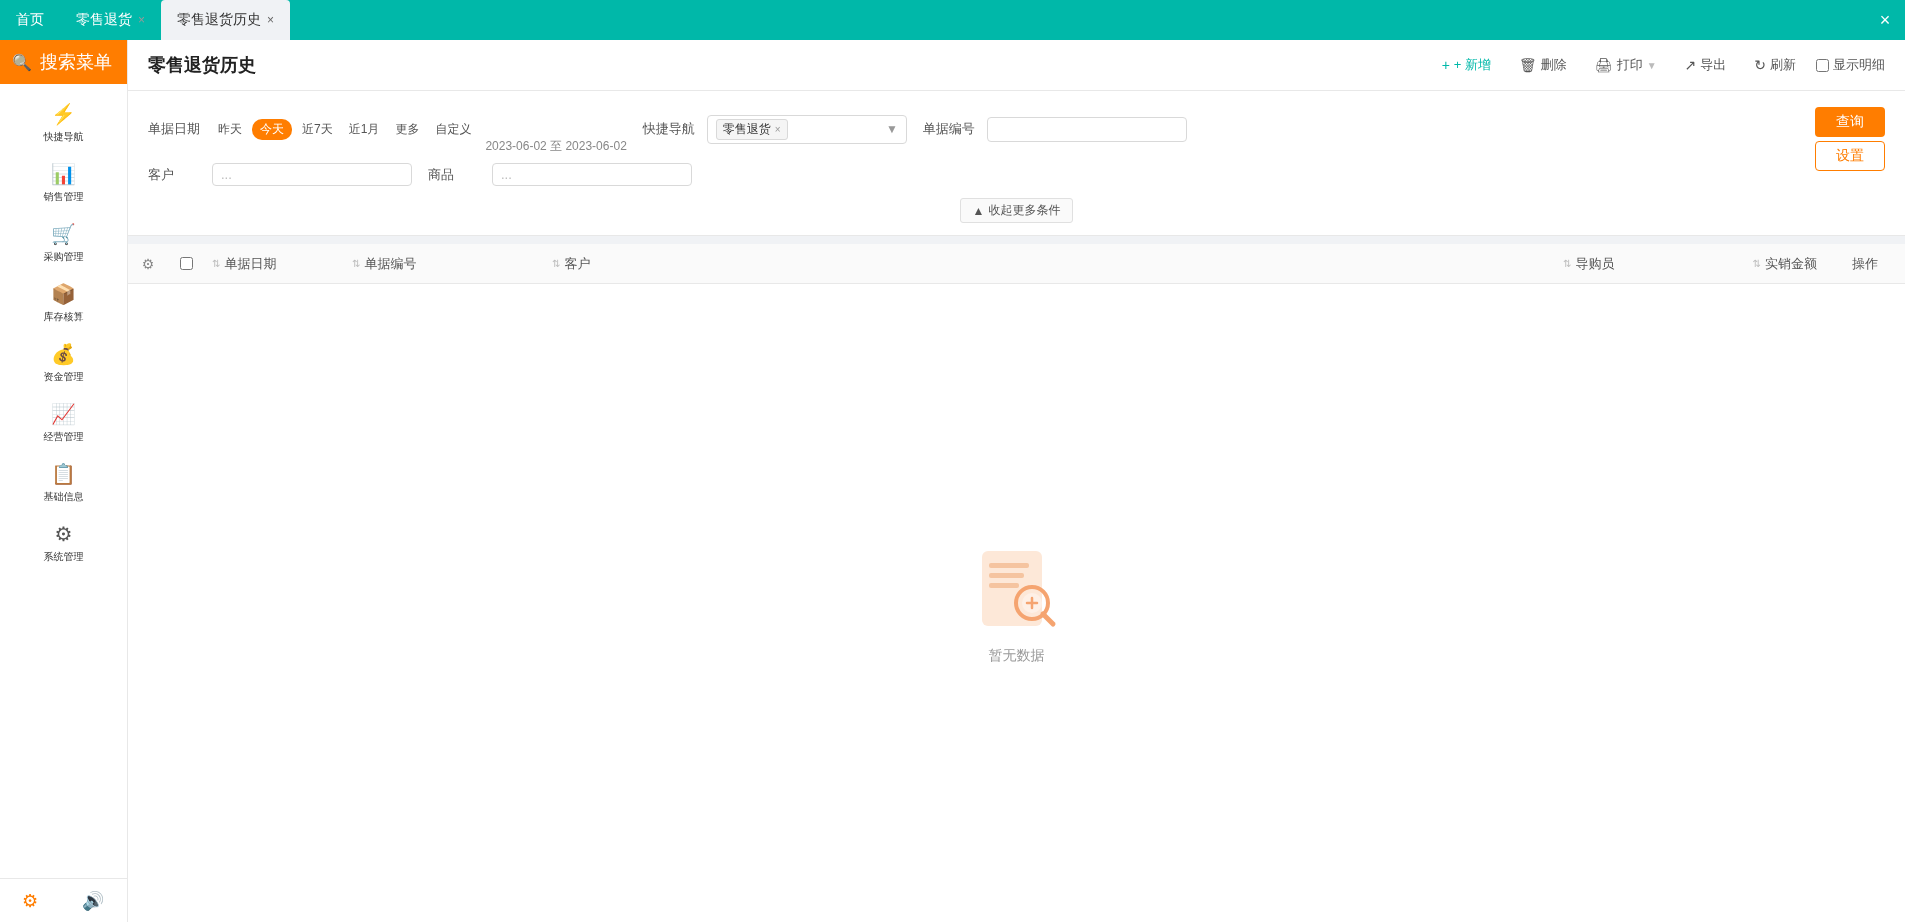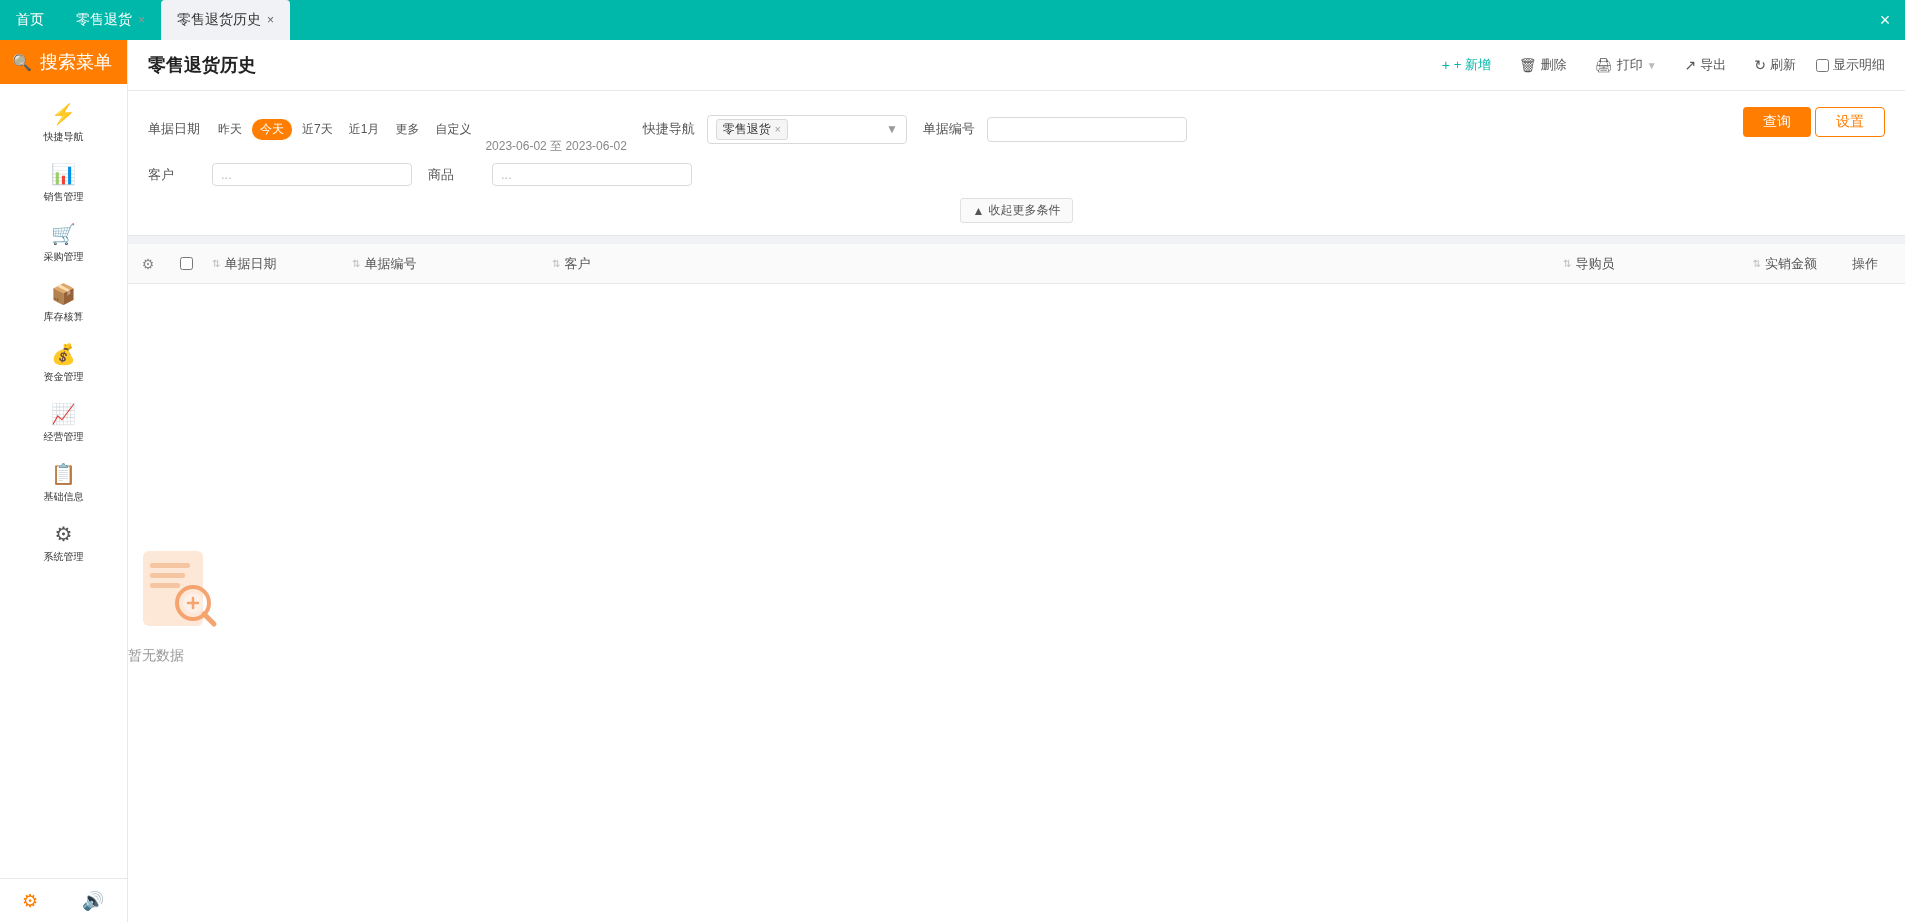--- a/index.html
+++ b/index.html
@@ -343,21 +343,21 @@
     .th-cell.guide { width: 150px; }
     .th-cell.amount { width: 120px; justify-content: flex-end; }
     .th-cell.action { width: 80px; justify-content: center; }
     .sort-icon { font-size: 10px; color: #bbb; }
 
     
     .empty-state {
       flex: 1;
       display: flex;
       flex-direction: column;
-      align-items: flex-start;
+      align-items: center;
       justify-content: center;
       gap: 6px;
     }
     .empty-icon {
       width: 100px;
       height: 100px;
       position: relative;
     }
     .empty-text {
       font-size: 14px;
@@ -418,21 +418,21 @@
       background: #fff;
       color: #ff7d00;
       border: 1px solid #ff7d00;
       border-radius: 4px;
       padding: 5px 20px;
       font-size: 14px;
       cursor: pointer;
     }
     .action-btns-wrap {
       display: flex;
-      flex-direction: row;
+      flex-direction: column;
       gap: 4px;
     }
   </style>
 </head>
 <body>
 
 <div class="topbar">
   <div class="topbar-tabs">
     <div class="tab-item">
       <span>首页</span>

